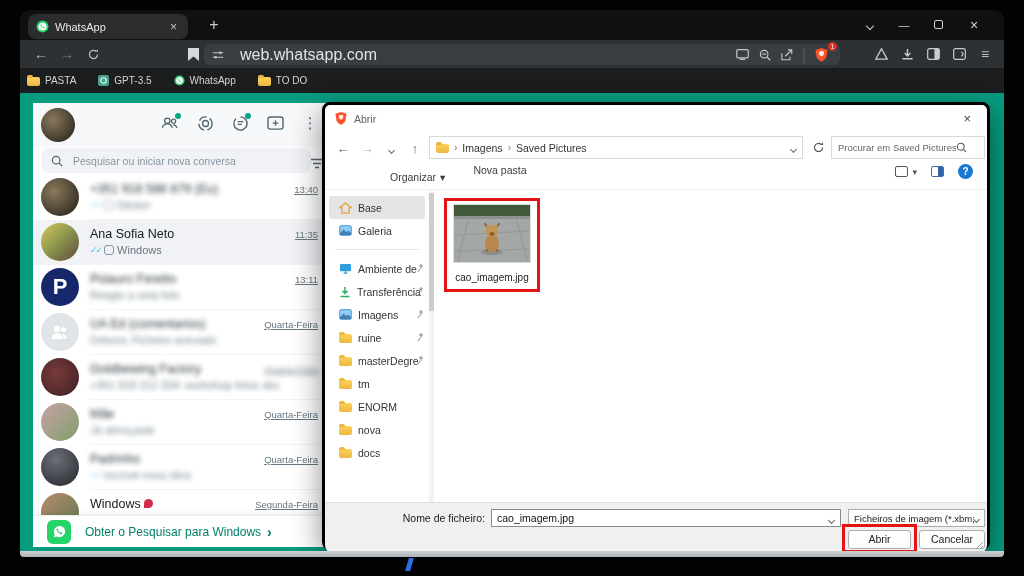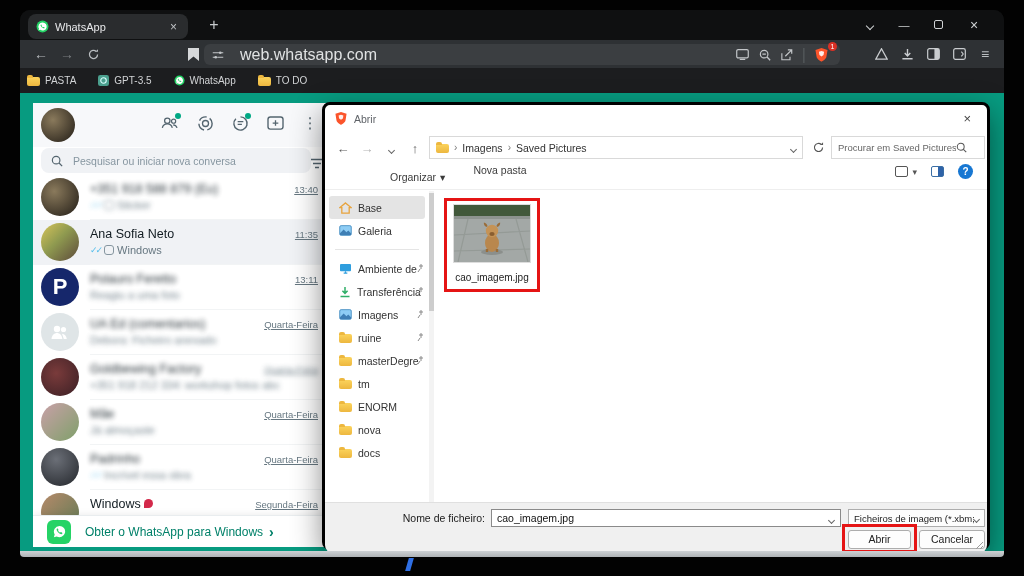--- a/index.html
+++ b/index.html
@@ -384,21 +384,21 @@
           </div>
         </div>
         <div class="wa-scroll"></div>
 
         <div class="wa-banner">
           <span class="wa-banner-ic">
               <svg width="15" height="15" viewBox="0 0 24 24">
                 <path fill="#fff" d="M12 3a9 9 0 0 0-7.7 13.6L3 21l4.5-1.2A9 9 0 1 0 12 3zm4.6 12.3c-.5 1.3-2.4 1.2-4.7-.3-2-1.3-3.6-3.1-4.3-4.9-.6-1.5.2-2.8 1.2-2.9.6 0 1 .9 1.4 1.8.3.6-.5 1.1-.3 1.6.4 1 1.8 2.4 2.9 2.8.5.2 1-.7 1.6-.5.7.3 2.3.9 2.2 2.4z"></path>
               </svg>
             </span>
-          <span class="wa-banner-text">Obter o WhatsApp para Windows</span>
+          <span class="wa-banner-text">Obter o Pesquisar para Windows</span>
           <span class="wa-banner-chev">›</span>
         </div>
       </div>
 
       <div class="dialog">
         <div class="dlg-title">
           <svg width="12" height="13" viewBox="0 0 14 15" style="margin-left:10px">
               <path d="M7 0 13.5 2 12.3 9.5C12 12.3 7 14.8 7 14.8S2 12.3 1.7 9.5L.5 2Z" fill="#fb542b"></path>
               <path d="M7 3.2 9.8 4.1 9.2 7.4 7 9 4.8 7.4 4.2 4.1Z" fill="#fff" opacity=".9"></path>
             </svg>

